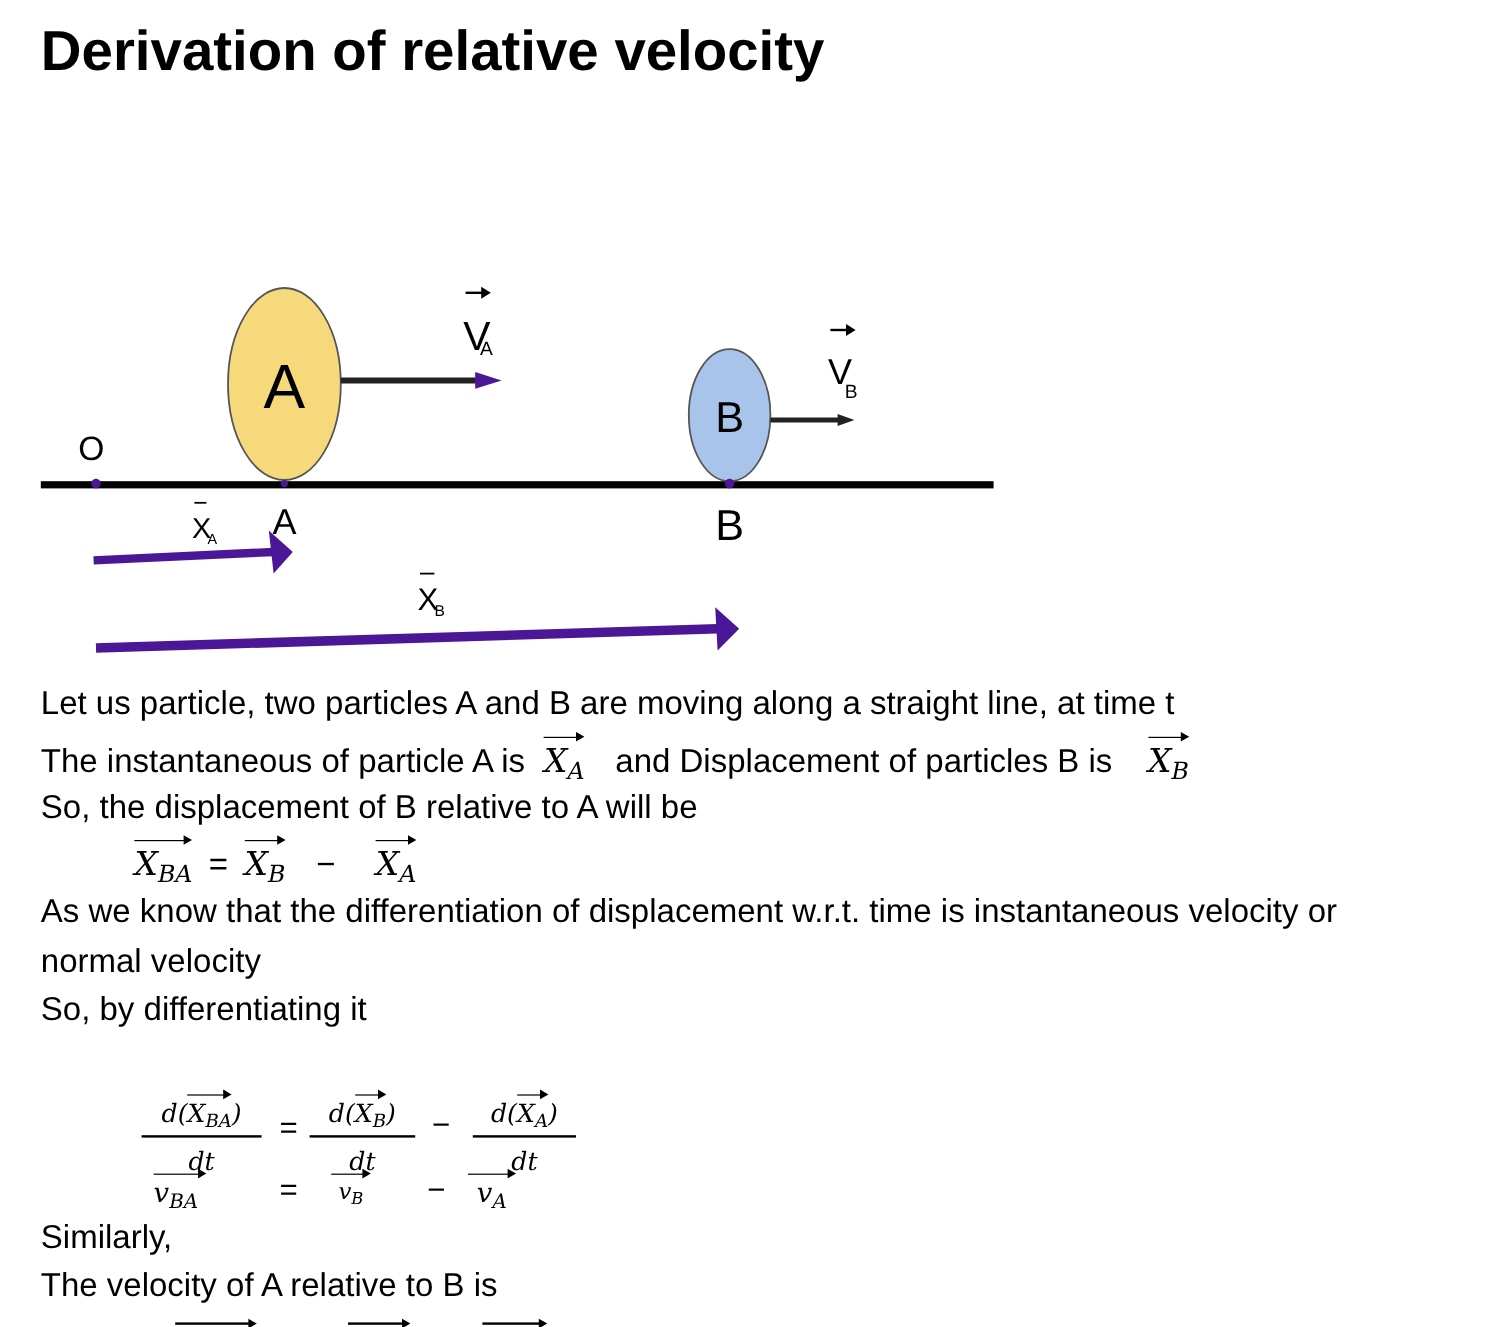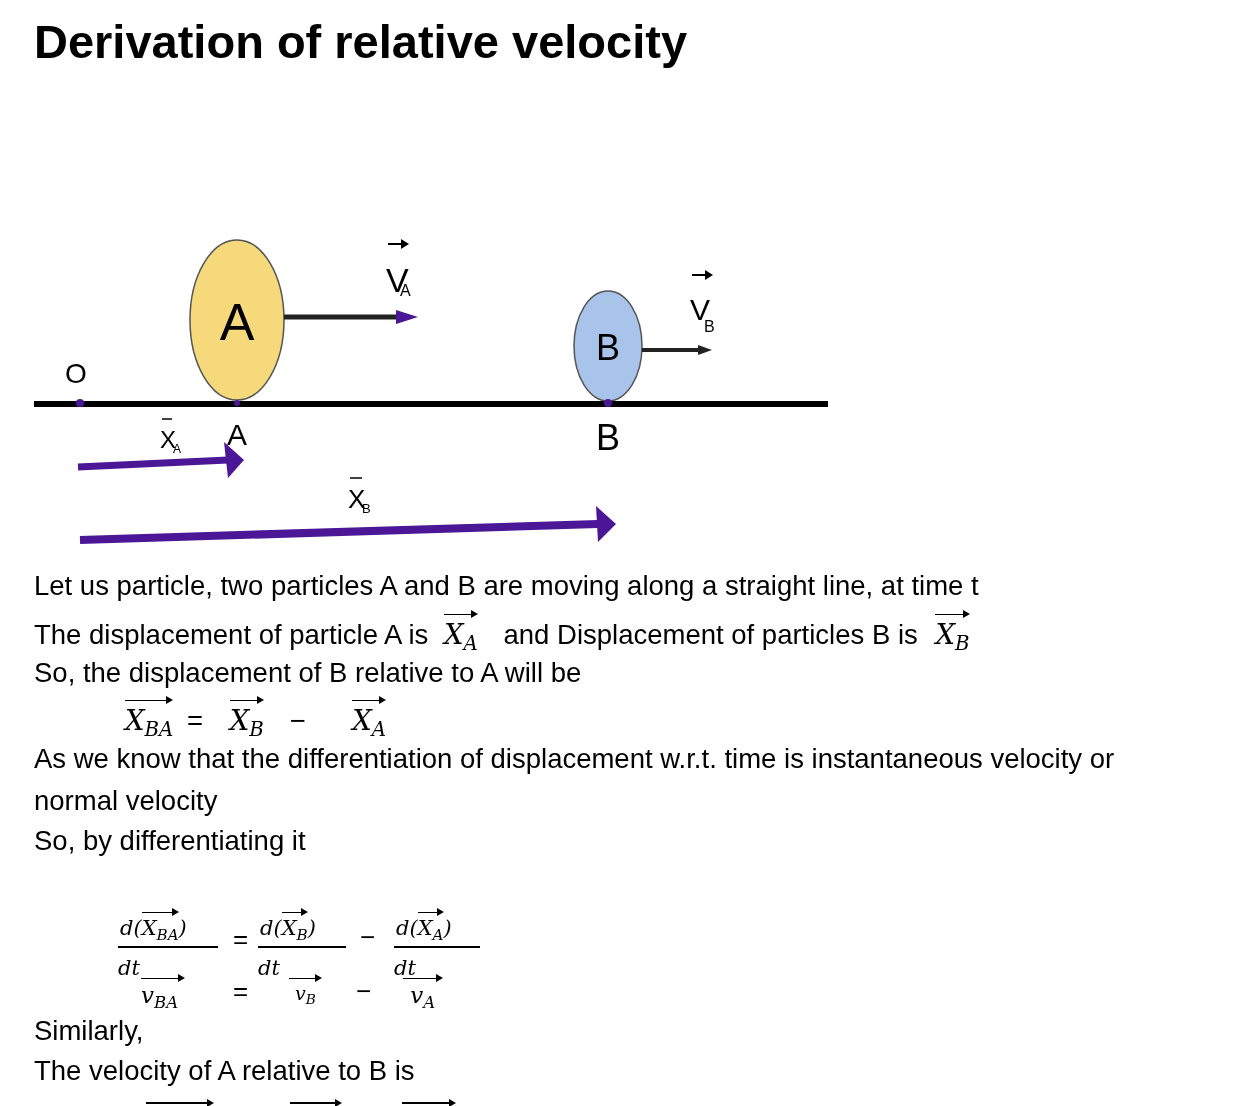--- a/index.html
+++ b/index.html
@@ -2,27 +2,27 @@
 <html><head>
 <meta charset="utf-8">
 <style>
   html, body { margin: 0; padding: 0; background: #ffffff; }
   body { width: 1260px; height: 1106px; position: relative; overflow: hidden;
          font-family: "Liberation Sans", sans-serif; color: #000; }
   .abs { position: absolute; }
   h1 { position: absolute; left: 34px; top: 14px; margin: 0; font-size: 47px; font-weight: bold;
        font-family: "Liberation Sans", sans-serif; letter-spacing: 0px; text-align: center; }
   .txt { position: absolute; left: 34px; font-size: 27.5px; line-height: 32px; white-space: nowrap; }
-  .math { font-family: "DejaVu Serif", serif; font-style: italic; margin-left: 13px; }
+  .math { font-family: "DejaVu Serif", serif; font-style: italic; }
   .vec { position: relative; display: inline-block; padding-top: 4px; }
   .vec::before { content: ""; position: absolute; left: 0; right: 6px; top: 0; border-top: 1.5px solid #000; }
   .vec::after { content: ""; position: absolute; right: 0; top: -4px; border-left: 7px solid #000;
                 border-top: 4px solid transparent; border-bottom: 4px solid transparent; }
   .sub { font-size: 0.72em; vertical-align: -0.3em; }
-  .frac { position: absolute; font-family: "DejaVu Serif", serif; font-style: italic; font-size: 21px; }
+  .frac { position: absolute; text-align: center; font-family: "DejaVu Serif", serif; font-style: italic; font-size: 21px; }
   .frac .num { border-bottom: 2px solid #000; padding: 0 2px 2px; display: block; }
   .frac .den { display: block; padding-top: 8px; }
   .op { position: absolute; font-size: 26px; font-family: "Liberation Sans", sans-serif; }
   .arrowline { position: absolute; height: 2px; background: #000; }
   .arrowline::after { content: ""; position: absolute; right: -2px; top: -3px; border-left: 7px solid #000;
                       border-top: 4px solid transparent; border-bottom: 4px solid transparent; }
 </style>
 </head>
 <body>
 
@@ -68,24 +68,24 @@
   <line x1="80" y1="320" x2="598" y2="304" stroke="#4B1796" stroke-width="8"></line>
   <polygon points="596,286 616,304 598,322" fill="#4B1796"></polygon>
   <text x="348" y="288" font-family="Liberation Sans, sans-serif" font-size="26">X</text>
   <text x="362" y="293" font-family="Liberation Sans, sans-serif" font-size="13">B</text>
   <line x1="350" y1="258" x2="362" y2="258" stroke="#000" stroke-width="1.5"></line>
 </svg>
 
 <div class="txt" style="top:570px">Let us particle, two particles A and B are moving along a straight line, at time t</div>
 
 <div class="txt" style="top:614px">
-  <span>The displacement of particle A is</span>
+  <span>The instantaneous of particle A is</span>
   <span class="math vec" style="margin:0 18px 11px 8px"><span>X</span><span class="sub">A</span></span>
   <span>and Displacement of particles B is</span>
-  <span class="math vec" style="margin-left:10px"><span>X</span><span class="sub">B</span></span>
+  <span class="math vec" style="margin-left:22px"><span>X</span><span class="sub">B</span></span>
 </div>
 
 <div class="txt" style="top:657px">So, the displacement of B relative to A will be</div>
 
 <div class="txt" style="top:700px; left:112px">
   <span class="math vec"><span>X</span><span class="sub">BA</span></span>
   <span style="margin:0 6px">=</span>
   <span class="math vec"><span>X</span><span class="sub">B</span></span>
   <span style="margin:0 26px 0 18px">−</span>
   <span class="math vec"><span>X</span><span class="sub">A</span></span>

